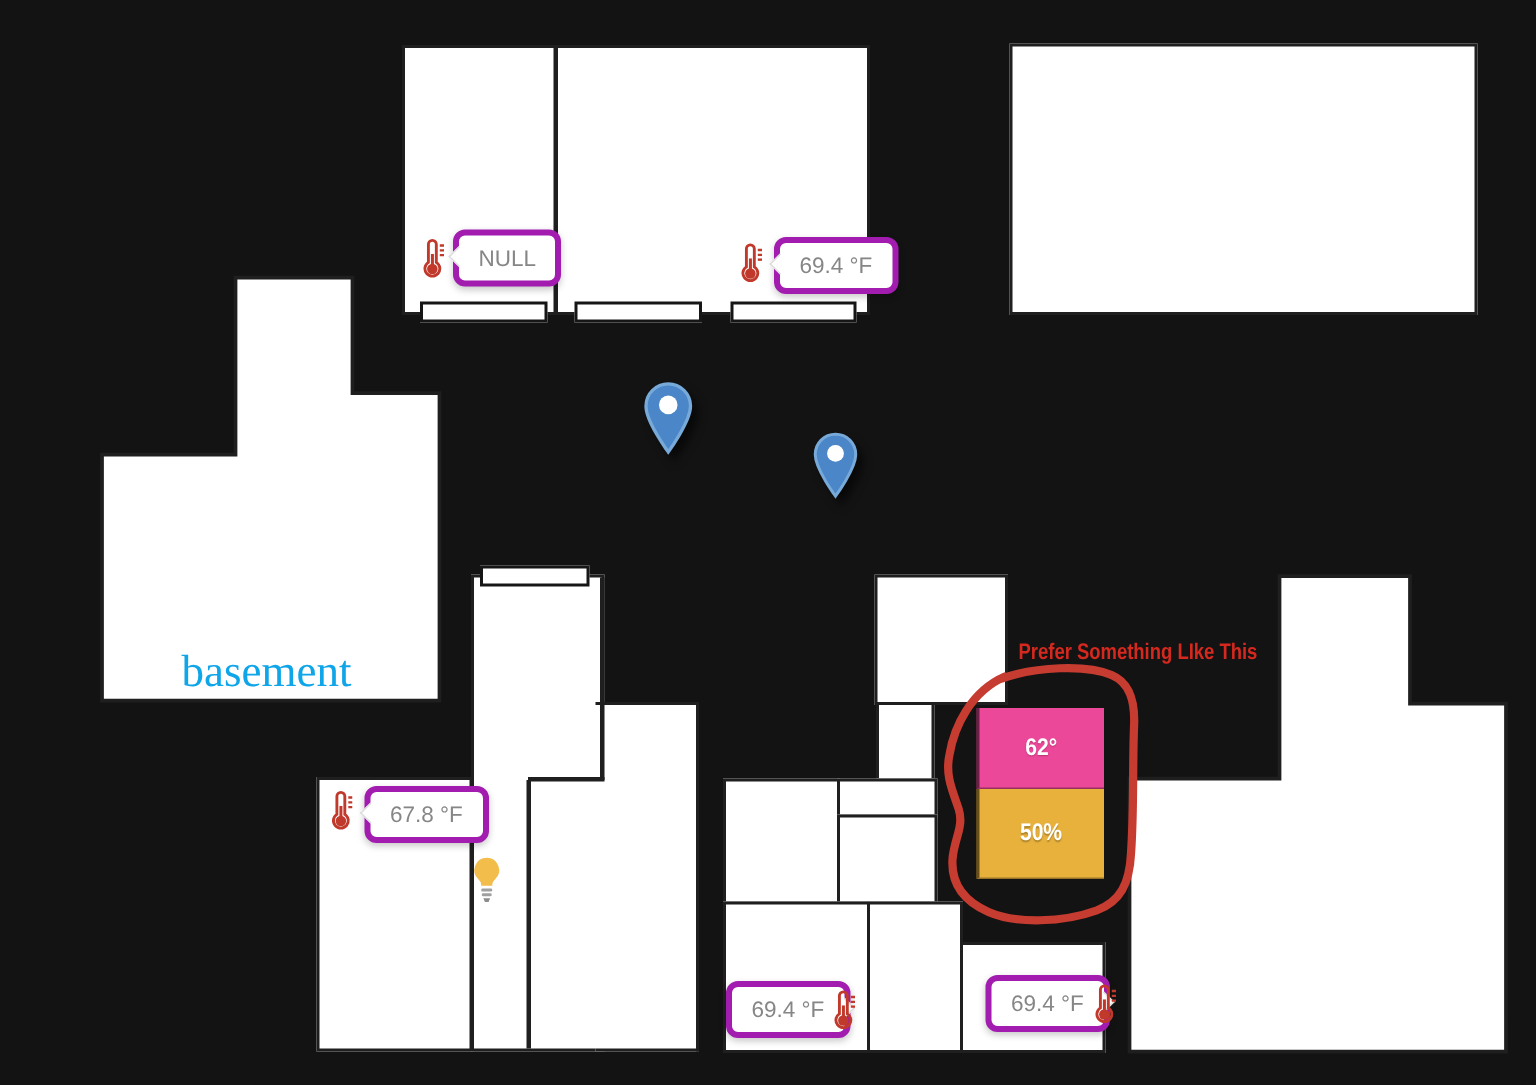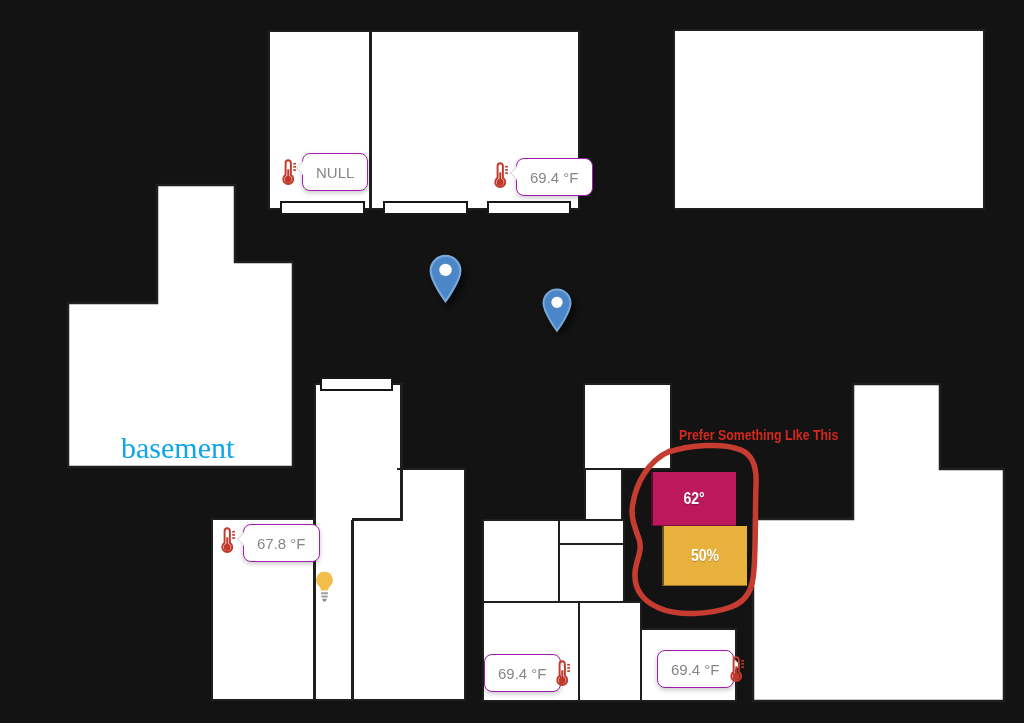--- a/index.html
+++ b/index.html
@@ -6,21 +6,21 @@
   body{width:1024px;height:723px;background:#131313;overflow:hidden;
        font-family:"Liberation Sans",sans-serif;}
   .canvas{position:relative;width:1024px;height:723px;background:#131313;}
   svg.layer{position:absolute;left:0;top:0;}
   .room{position:absolute;background:#fff;border:2px solid #1f1f1f;box-sizing:border-box;}
   .noborder-t{border-top:none;}
   .noborder-b{border-bottom:none;}
   .noborder-l{border-left:none;}
   .wall{position:absolute;background:#1f1f1f;}
   .door{position:absolute;background:#fff;border:2px solid #161616;box-sizing:border-box;z-index:3;}
-  .badge{position:absolute;background:#fff;border:1px solid #a21caf;border-radius:8px;
+  .badge{position:absolute;background:#fff;border:4px solid #a21caf;border-radius:8px;
          color:#868686;font-size:15px;display:flex;align-items:center;justify-content:center;
          padding:0 13px;height:38px;box-sizing:border-box;z-index:5;
          box-shadow:0 2px 5px rgba(0,0,0,.22);}
   .badge .tail{position:absolute;width:9px;height:9px;background:#fff;transform:rotate(45deg);
          border:1px solid #dcdcdc;top:9px;}
   .badge .tail.l{left:-5px;border-right:none;border-top:none;}
   .badge .tail.r{right:-5px;border-left:none;border-bottom:none;}
   .therm{position:absolute;z-index:6;}
   .pin{position:absolute;z-index:8;filter:drop-shadow(4px 5px 3px rgba(0,0,0,.55));}
   .bulb{position:absolute;z-index:6;}
@@ -146,24 +146,24 @@
   <svg class="pin" style="left:429px;top:254px;" width="33" height="50" viewBox="0 0 24 36">
     <path d="M12 1.2 C6 1.2 1.2 6 1.2 12 c0 7.6 10.8 22.2 10.8 22.2 s10.8 -14.6 10.8 -22.2 C22.8 6 18 1.2 12 1.2 Z" fill="#4a86c8" stroke="#77a9d9" stroke-width="1.6"></path>
     <circle cx="12" cy="11.4" r="4.5" fill="#ffffff"></circle>
   </svg>
   <svg class="pin" style="left:542px;top:287px;" width="30" height="47" viewBox="0 0 24 36">
     <path d="M12 1.2 C6 1.2 1.2 6 1.2 12 c0 7.6 10.8 22.2 10.8 22.2 s10.8 -14.6 10.8 -22.2 C22.8 6 18 1.2 12 1.2 Z" fill="#4a86c8" stroke="#77a9d9" stroke-width="1.6"></path>
     <circle cx="12" cy="11.4" r="4.5" fill="#ffffff"></circle>
   </svg>
 
   <div class="widget">
-    <div class="wbox" style="height:54px;background:#be185d;">
+    <div class="wbox" style="height:54px;background:#ec4899;">
       <span>62°</span>
     </div>
-    <div class="wbox" style="height:60px;background:#e8b13c;margin-left:11px;">
+    <div class="wbox" style="height:60px;background:#e8b13c;">
       <span>50%</span>
     </div>
   </div>
 
   <div class="annotation" style="color:#d5281e;">Prefer Something LIke This</div>
   <svg class="loop" width="146" height="184" viewBox="0 0 146 184">
     <path d="M44 13 C68 4, 103 3, 119 10 C131 15, 135 27, 134 45 C133 71, 134 101, 132 129 C131 149, 125 161, 109 167 C87 175, 55 176, 37 168 C21 161, 12 150, 13 133 C14 119, 21 111, 17 99 C13 87, 8 77, 11 63 C14 45, 25 21, 48 11" fill="none" stroke="#c63c30" stroke-width="5.5" stroke-linecap="round" stroke-linejoin="round"></path>
   </svg>
 
 </div>

